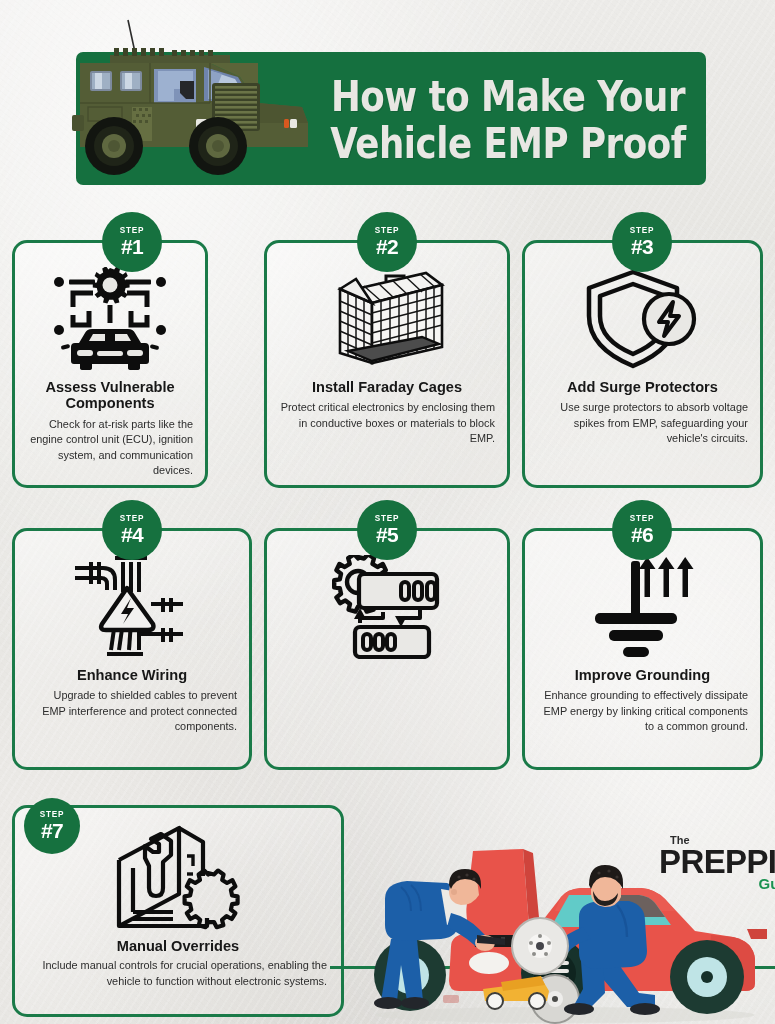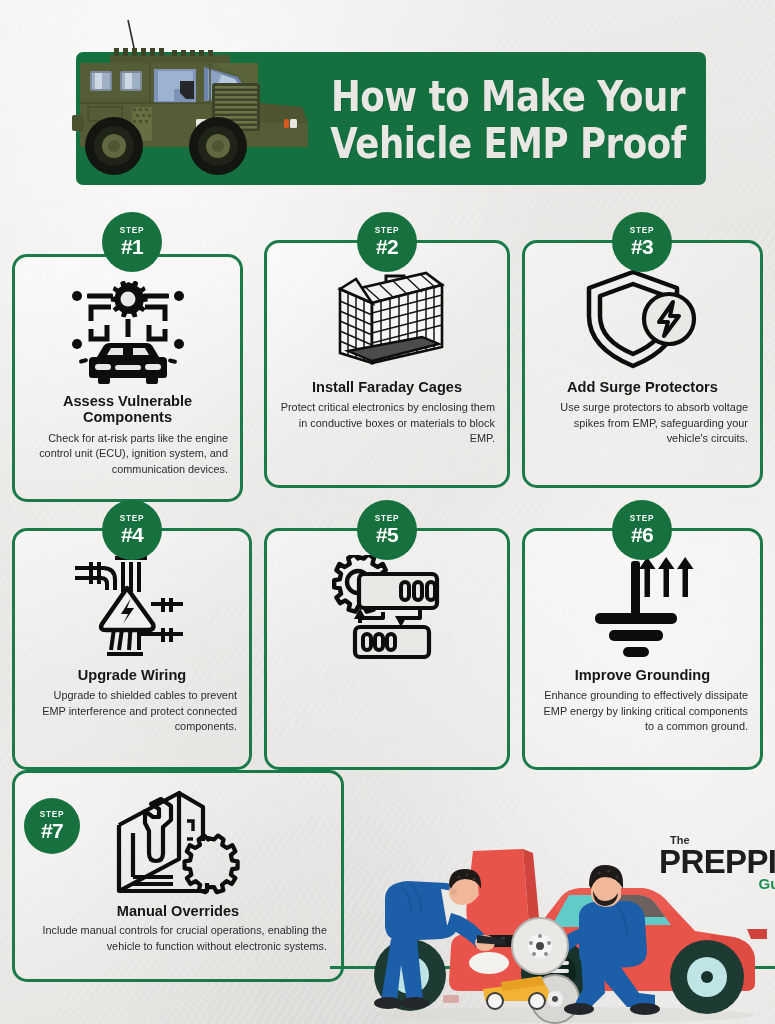--- a/index.html
+++ b/index.html
@@ -290,21 +290,21 @@
         </g>
       </svg>
     </div>
 
     <div class="header-title">
       <span class="line">How to Make Your</span>
       <span class="line">Vehicle EMP Proof</span>
     </div>
   </div>
 
-  <div class="card" style="left:12px; top:254px; width:231px; height:248px;">
+  <div class="card" style="left:12px; top:240px; width:196px; height:248px;">
     <div class="card-icon">
       <svg width="122" height="104" viewBox="0 0 122 104">
         <g fill="#0d0d0d">
           <circle cx="10" cy="15" r="5"></circle>
             <circle cx="112" cy="15" r="5"></circle>
           <circle cx="10" cy="63" r="5"></circle>
             <circle cx="112" cy="63" r="5"></circle>
           <rect x="20" y="12.5" width="26" height="5" rx="1"></rect>
           <rect x="76" y="12.5" width="26" height="5" rx="1"></rect>
         </g>
@@ -456,21 +456,21 @@
           <line x1="92" y1="44" x2="92" y2="58"></line>
           <line x1="100" y1="44" x2="100" y2="58"></line>
           <line x1="92" y1="74" x2="92" y2="88"></line>
           <line x1="100" y1="74" x2="100" y2="88"></line>
         </g>
 
         <path d="M56,34 L82,70 Q84,76 77,76 L35,76 Q28,76 31,70 Z" fill="#f2f1ef" stroke="#0d0d0d" stroke-width="4.5" stroke-linejoin="round"></path>
         <path d="M60,44 L50,60 L57,60 L52,70 L63,54 L56,54 Z" fill="#0d0d0d"></path>
       </svg>
     </div>
-    <div class="card-title">Upgrade Wiring</div>
+    <div class="card-title">Enhance Wiring</div>
     <div class="card-body">Upgrade to shielded cables to prevent EMP interference and protect connected components.</div>
   </div>
   <div class="step-badge" style="left:102px; top:500px;">
     <span class="step-word">STEP</span>
     <span class="step-num">#4</span>
   </div>
 
   <div class="card" style="left:264px; top:528px; width:246px; height:242px;">
     <div class="card-icon">
       <svg width="120" height="104" viewBox="0 0 120 104">
@@ -537,21 +537,21 @@
     <div class="card-title">Improve Grounding</div>
     <div class="card-body">Enhance grounding to effectively dissipate EMP energy by linking critical components to a common ground.</div>
   </div>
   <div class="step-badge" style="left:612px; top:500px;">
     <span class="step-word">STEP</span>
     <span class="step-num">#6</span>
   </div>
 
   <div class="connector"></div>
 
-  <div class="card" style="left:12px; top:770px; width:332px; height:212px; align-items:center;">
+  <div class="card" style="left:12px; top:805px; width:332px; height:212px; align-items:center;">
     <div class="card-icon" style="margin-top:12px; height:118px;">
       <svg width="134" height="118" viewBox="0 0 134 118">
         <g fill="none" stroke="#0d0d0d" stroke-width="4.2" stroke-linejoin="round">
 
           <path d="M8,40 L8,106 L96,106 L96,98"></path>
           <path d="M8,40 L68,8 L68,74 L8,106"></path>
           <path d="M68,8 L92,22 L92,56"></path>
           <line x1="22" y1="48" x2="22" y2="92"></line>
           <line x1="22" y1="92" x2="62" y2="92"></line>
           <line x1="22" y1="99" x2="62" y2="99"></line>

